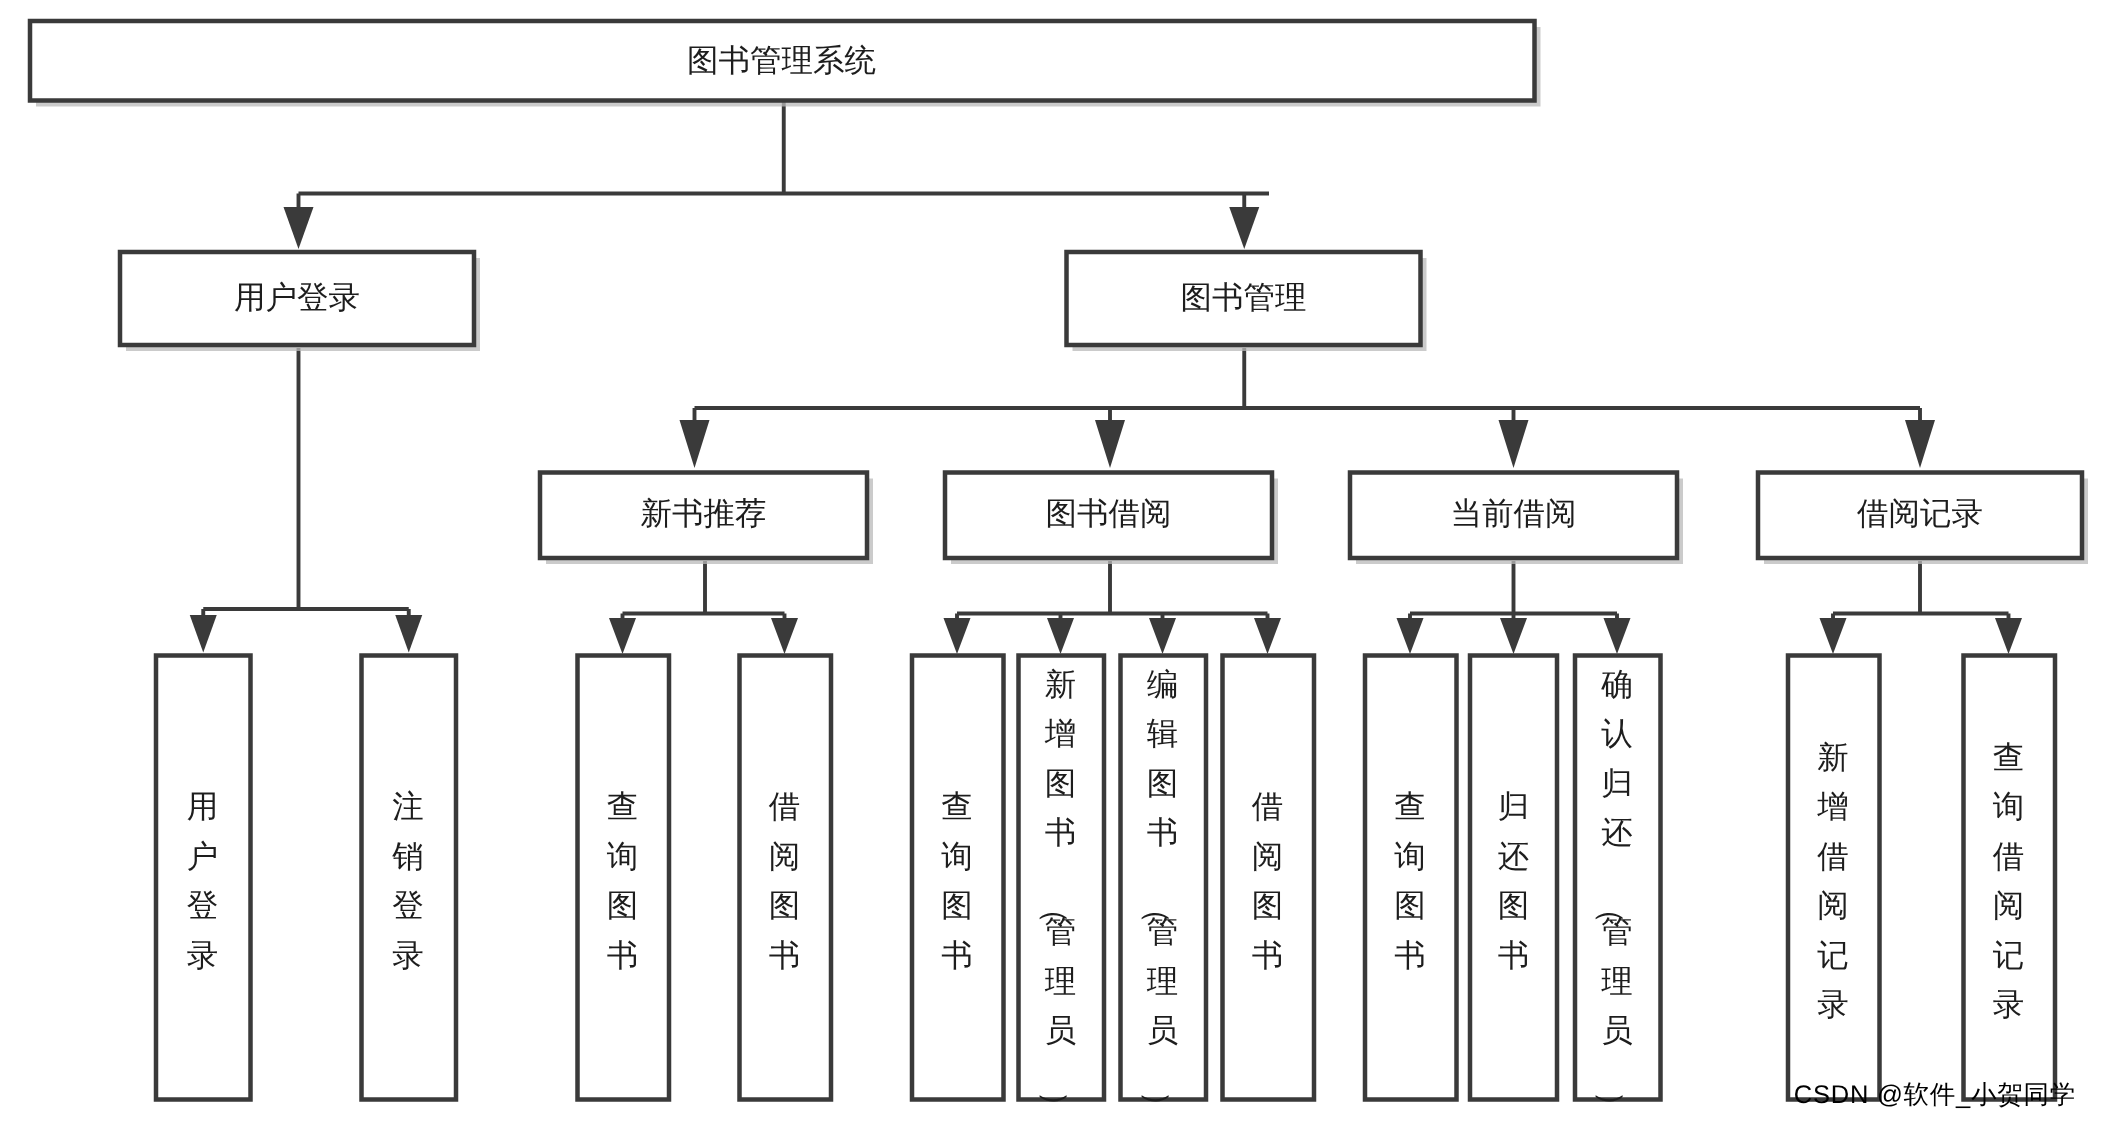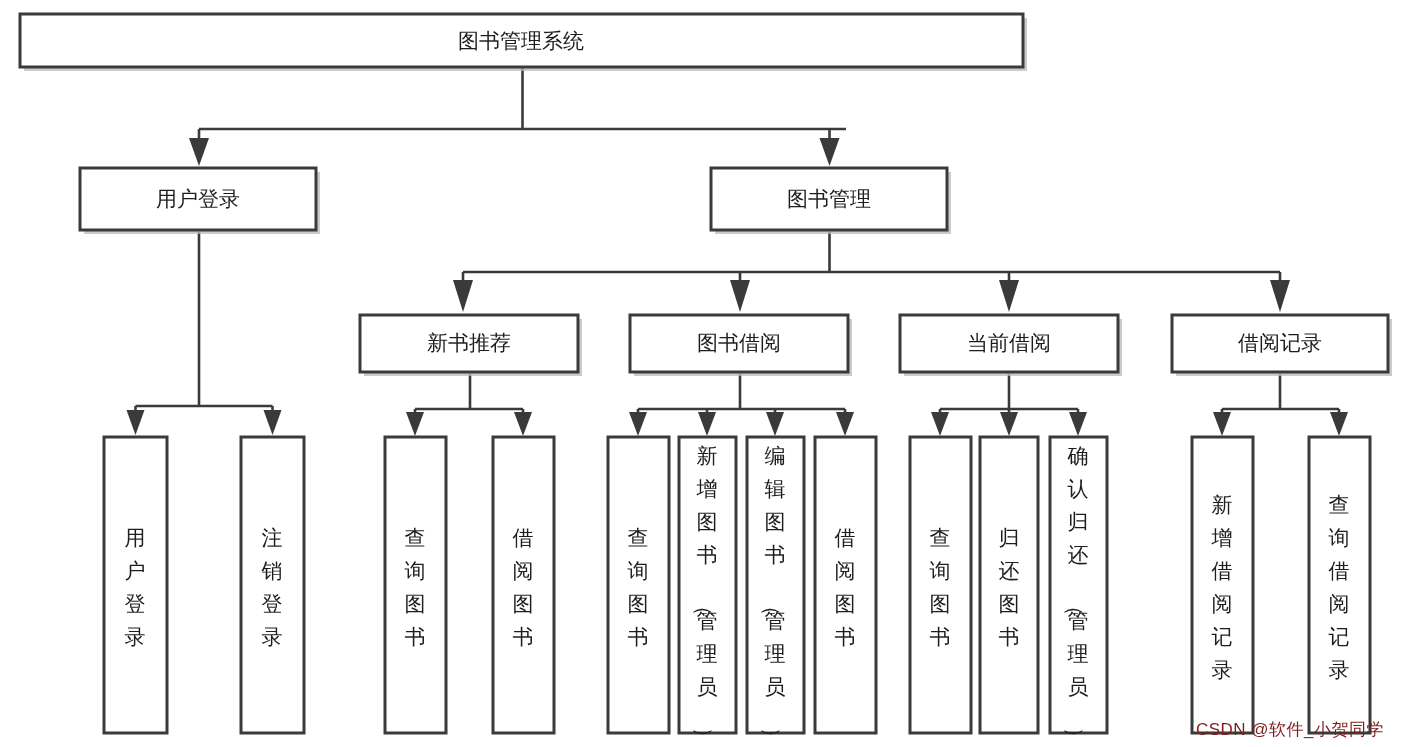--- a/index.html
+++ b/index.html
@@ -58,21 +58,21 @@
     fill: #1d1d1d;
     font-size: 21px;
     text-anchor: middle;
   }
   .watermark-text {
     position: absolute;
     right: 12px;
     bottom: 6px;
     font-family: "Liberation Sans", "DejaVu Sans", sans-serif;
     font-size: 17px;
-    color: #7f1d1d;
+    color: #000000;
     letter-spacing: 0.5px;
     white-space: nowrap;
     pointer-events: none;
   }
 </style>
 </head>
 <body>
 
 <div id="diagram-root">
 

